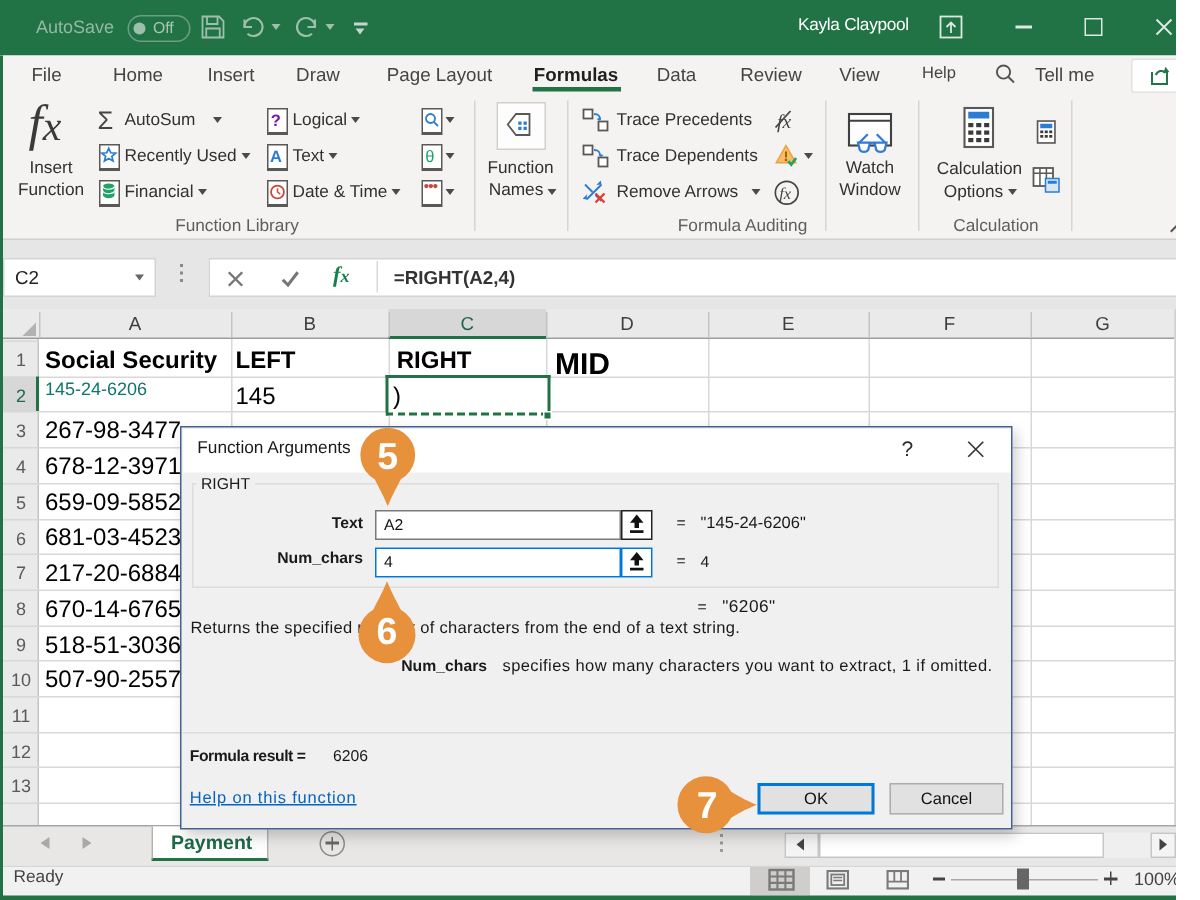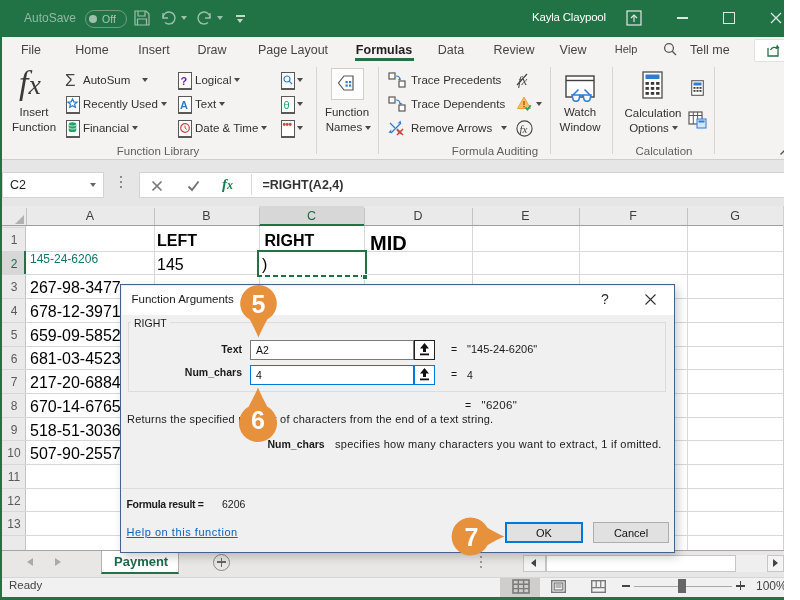--- a/index.html
+++ b/index.html
@@ -301,20 +301,21 @@
 <span class="tx" style="left:14px;top:517.4px;font-size:12px;color:#5a5a5a;transform:translateX(-50%)">13</span>
 <div class="a" style="left:2px;top:535.1px;width:781px;height:1px;background:#d8d8d8"></div>
 <div class="a" style="left:2px;top:227.0px;width:24px;height:1px;background:#d8d8d8"></div>
 <div class="a" style="left:154px;top:226px;width:1px;height:324px;background:#d8d8d8"></div>
 <div class="a" style="left:259px;top:226px;width:1px;height:324px;background:#d8d8d8"></div>
 <div class="a" style="left:364px;top:226px;width:1px;height:324px;background:#d8d8d8"></div>
 <div class="a" style="left:472px;top:226px;width:1px;height:324px;background:#d8d8d8"></div>
 <div class="a" style="left:579px;top:226px;width:1px;height:324px;background:#d8d8d8"></div>
 <div class="a" style="left:687px;top:226px;width:1px;height:324px;background:#d8d8d8"></div>
 <div class="a" style="left:783px;top:226px;width:1px;height:324px;background:#d8d8d8"></div>
+<span class="tx" style="left:30px;top:231.8px;font-size:16px;font-weight:bold;color:#000">Social Security</span>
 <span class="tx" style="left:157px;top:231.8px;font-size:16px;font-weight:bold;color:#000">LEFT</span>
 <span class="tx" style="left:264.5px;top:231.8px;font-size:16px;font-weight:bold;color:#000">RIGHT</span>
 <span class="tx" style="left:370px;top:231.8px;font-size:20px;font-weight:bold;color:#000">MID</span>
 <span class="tx" style="left:30px;top:252px;font-size:12px;color:#0f766e">145-24-6206</span>
 <span class="tx" style="left:30px;top:279.2px;font-size:16px;color:#000">267-98-3477</span>
 <span class="tx" style="left:30px;top:303.0px;font-size:16px;color:#000">678-12-3971</span>
 <span class="tx" style="left:30px;top:326.7px;font-size:16px;color:#000">659-09-5852</span>
 <span class="tx" style="left:30px;top:350.4px;font-size:16px;color:#000">681-03-4523</span>
 <span class="tx" style="left:30px;top:374.1px;font-size:16px;color:#000">217-20-6884</span>
 <span class="tx" style="left:30px;top:397.8px;font-size:16px;color:#000">670-14-6765</span>

